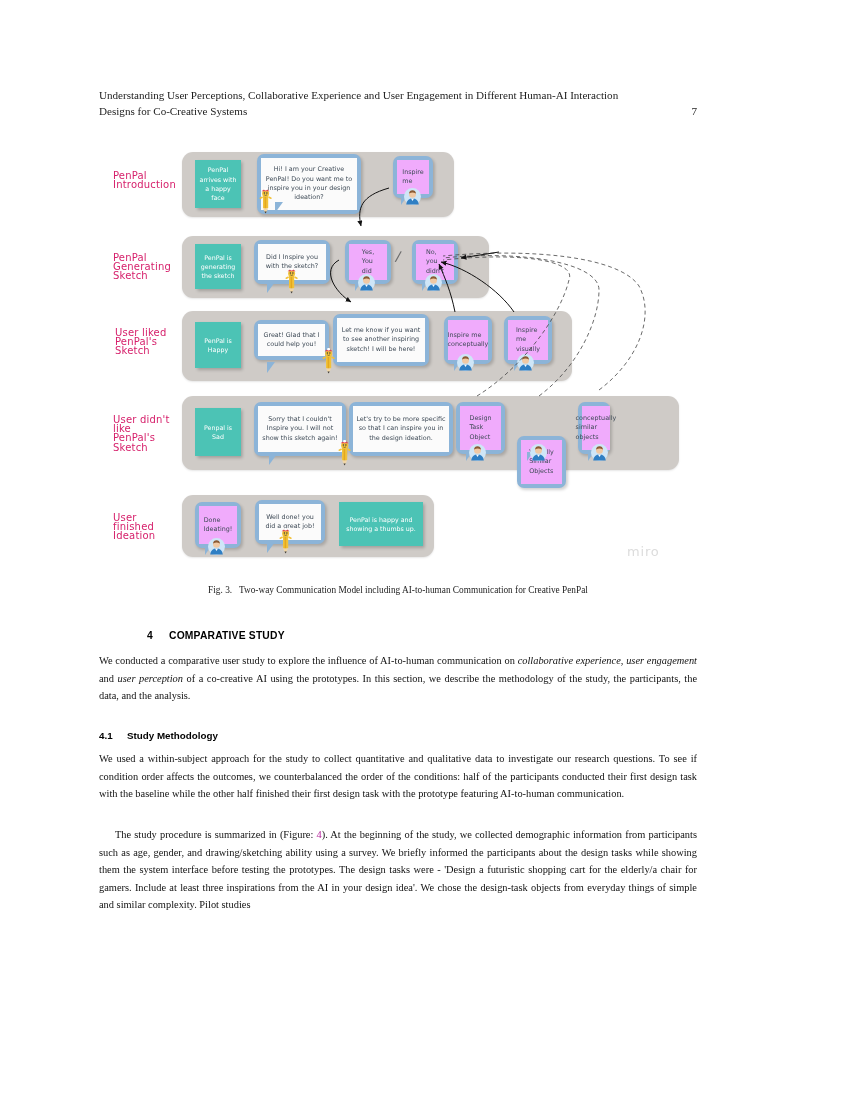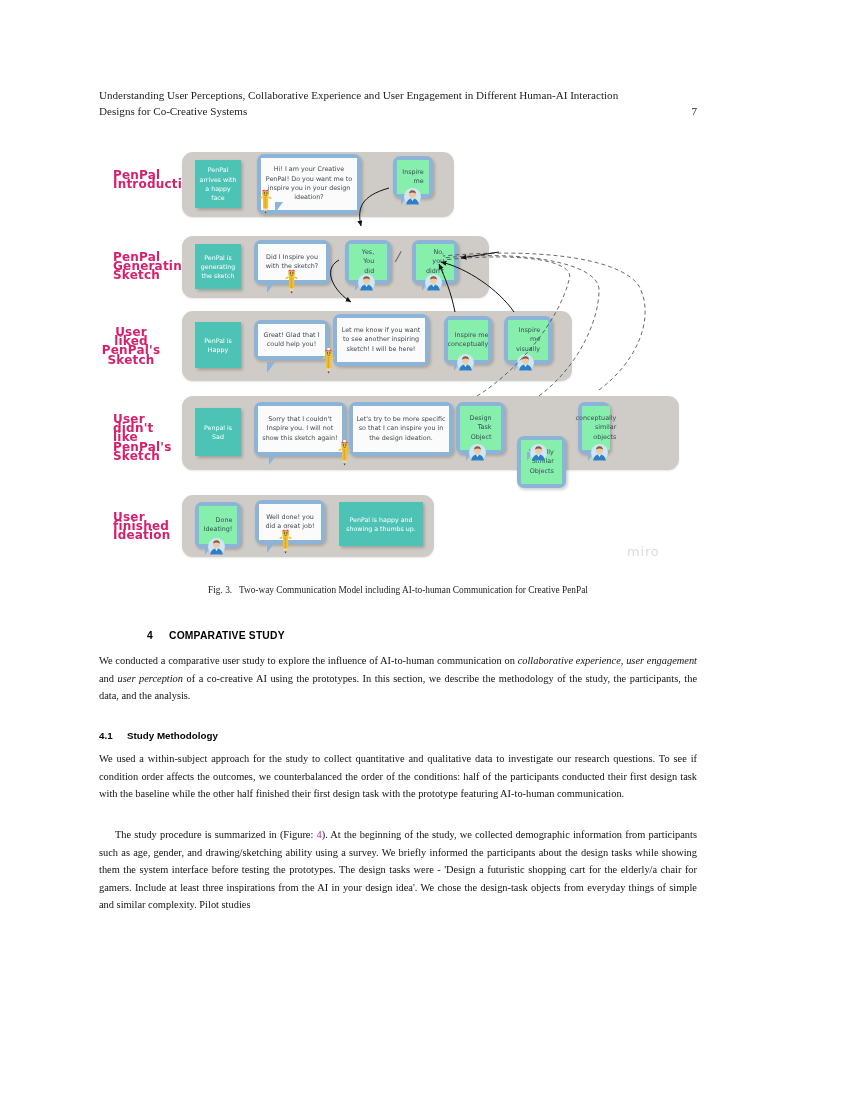--- a/index.html
+++ b/index.html
@@ -58,22 +58,22 @@
     position: absolute;
     left: 0; top: 0;
     width: 600px; height: 430px;
     pointer-events: none;
   }
 
   
   .row-label {
     position: absolute;
     font-family: "DejaVu Sans", sans-serif;
-    font-weight: bold;
-    font-size: 12px;
+    font-weight: normal;
+    font-size: 10px;
     line-height: 9.2px;
     color: #d6206b;
     letter-spacing: 0.2px;
     width: 62px;
   }
 
   
   .band {
     position: absolute;
     background: #cfcbc7;
@@ -116,26 +116,26 @@
     text-align: center;
     display: flex;
     align-items: center;
     justify-content: center;
     padding: 2px;
     box-sizing: border-box;
   }
   .bubble-blue .inner-pink {
     position: absolute;
     left: 4px; top: 4px; right: 4px; bottom: 4px;
-    background: #86efac;
+    background: #f0abfc;
     color: #3e4a56;
     font-family: "DejaVu Sans", sans-serif;
     font-size: 6.4px;
     line-height: 9.4px;
-    text-align: right;
+    text-align: left;
     display: flex;
     align-items: center;
     justify-content: center;
     padding: 14px;
     box-sizing: border-box;
   }
   
   .tail {
     position: absolute;
     width: 0; height: 0;
@@ -325,21 +325,21 @@
       </div>
       <div class="tail-sm" style="left:323px; top:142px;"></div>
       <svg class="avatar" style="left:326px; top:134px;" viewBox="0 0 17 17">
         <circle cx="8.5" cy="8.5" r="8.5" fill="#cfe6f7"></circle>
         <path d="M2.2 16.4 Q3.0 10.6 8.5 10.6 Q14 10.6 14.8 16.4 Z" fill="#2f7fc4"></path>
         <path d="M7.0 10.6 L8.5 13.0 L10.0 10.6 Z" fill="#ffffff"></path>
         <circle cx="8.5" cy="6.3" r="3.5" fill="#f0c9a4"></circle>
         <path d="M5.0 5.6 Q5.4 2.2 8.5 2.2 Q11.6 2.2 12.0 5.6 Q10 4.4 8.5 4.4 Q7 4.4 5.0 5.6 Z" fill="#8a5a34"></path>
       </svg>
 
-      <div class="row-label" style="left:1px; top:188px;text-align:center;">
+      <div class="row-label" style="left:16px; top:188px;">
         <div>User liked</div>
         <div>PenPal's</div>
         <div>Sketch</div>
       </div>
       <div class="band" style="left:83px; top:171px; width:390px; height:70px;"></div>
       <div class="note-teal" style="left:96px; top:182px; width:46px; height:46px;">PenPal is Happy</div>
 
       <div class="bubble-blue" style="left:155px; top:180px; width:75px; height:40px;">
         <div class="inner-white">Great! Glad that I could help you!</div>
       </div>

